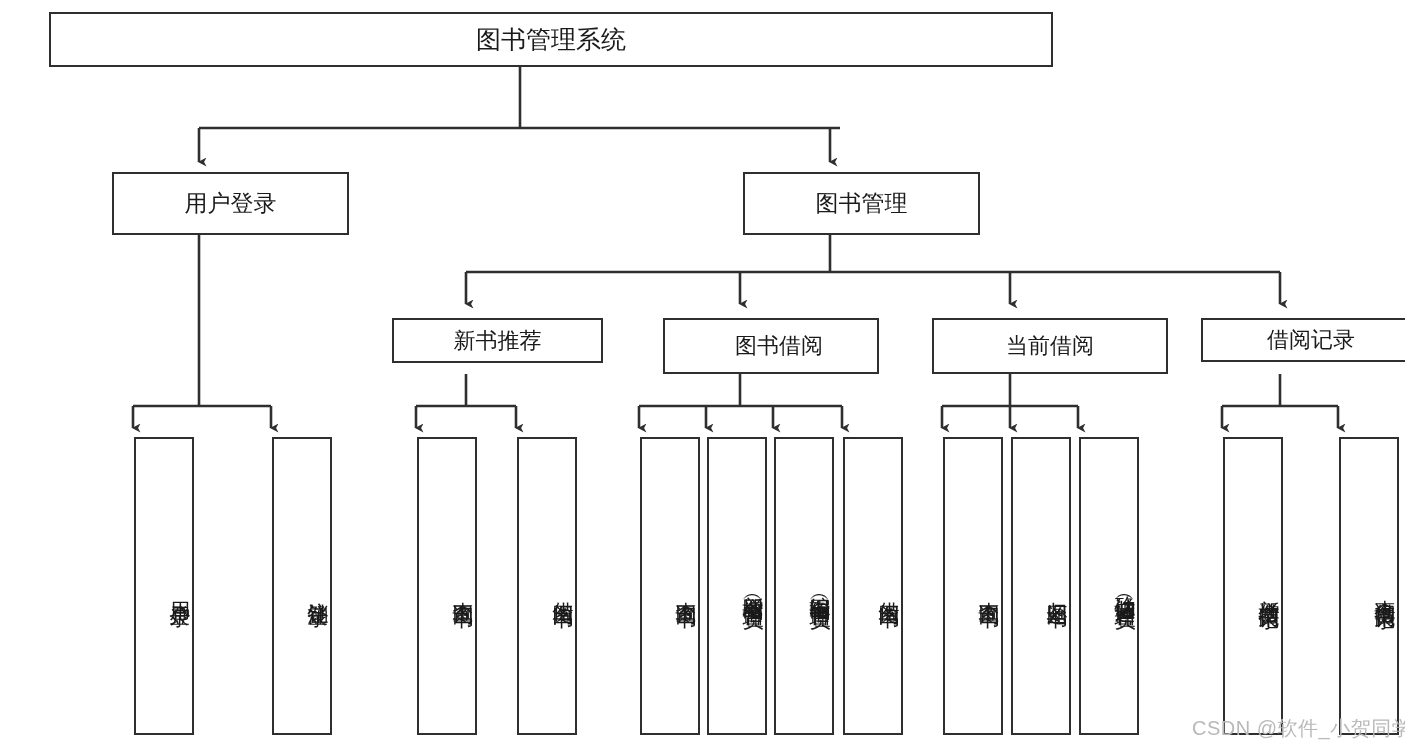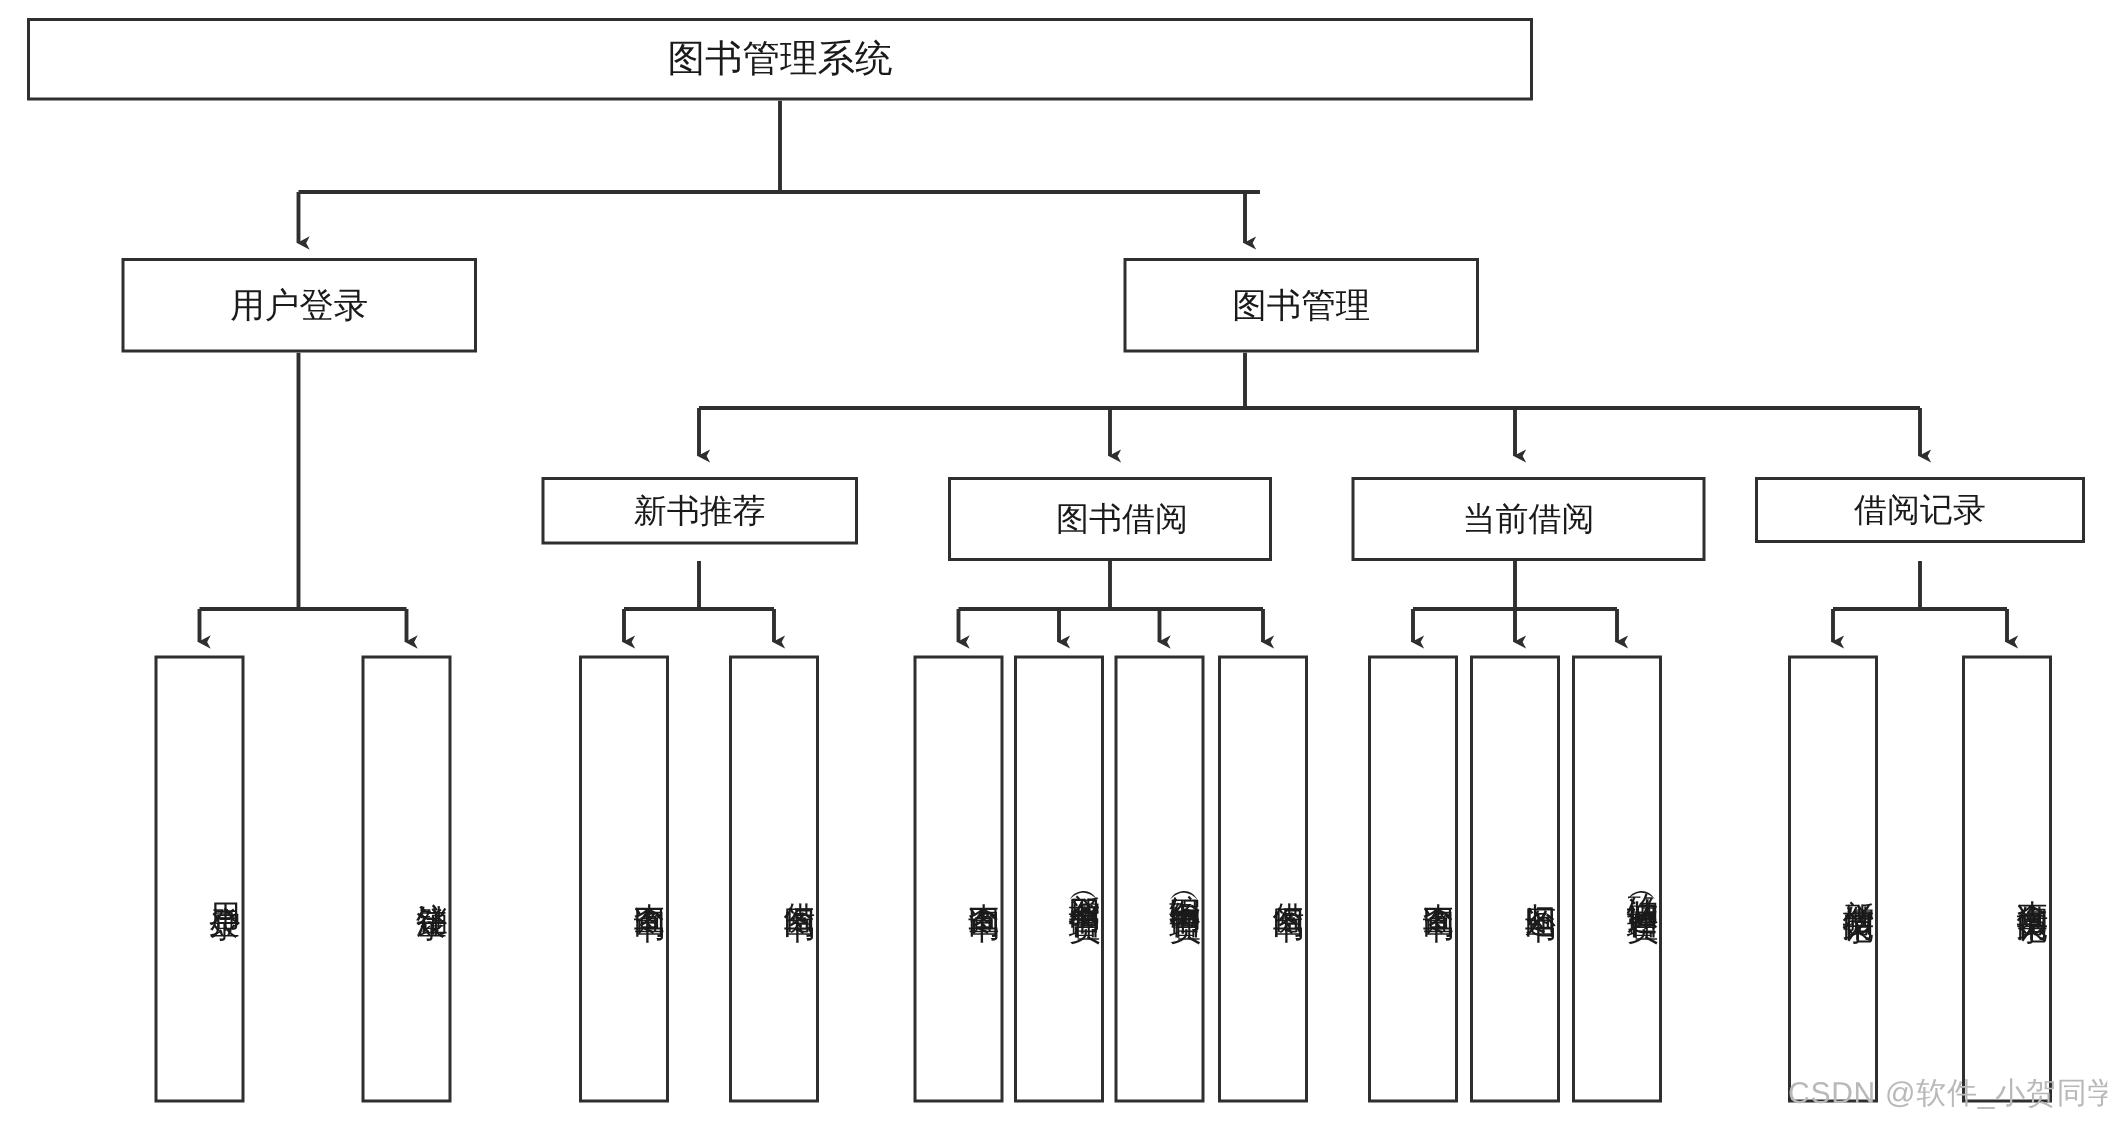--- a/index.html
+++ b/index.html
@@ -29,20 +29,21 @@
     position: absolute;
     box-sizing: border-box;
     border: 2.5px solid #2f2f2f;
     background: #ffffff;
     display: flex;
     align-items: center;
     justify-content: center;
     color: #1a1a1a;
     line-height: 1.18;
     text-align: center;
+    margin-left: 31px;
   }
   .node.level0 { font-size: 25px; }
   .node.level1 { font-size: 23px; }
   .node.level2 { font-size: 22px; }
   .node.leaf {
     font-size: 21px;
     writing-mode: vertical-rl;
     text-orientation: upright;
     align-items: flex-start;
     justify-content: center;
@@ -116,21 +117,21 @@
     </g>
   </svg>
 
   <div class="node level0" style="left:18px; top:12px; width:1004px; height:55px;">
     <span>图书管理系统</span>
   </div>
 
   <div class="node level1" style="left:81px; top:172px; width:237px; height:63px;">
     <span>用户登录</span>
   </div>
-  <div class="node level1" style="left:749px; top:172px; width:237px; height:63px;">
+  <div class="node level1" style="left:712px; top:172px; width:237px; height:63px;">
     <span>图书管理</span>
   </div>
 
   <div class="node level2" style="left:361px; top:318px; width:211px; height:45px;">
     <span>新书推荐</span>
   </div>
   <div class="node level2" style="left:632px; top:318px; width:216px; height:56px;padding-left:16px;">
     <span>图书借阅</span>
   </div>
   <div class="node level2" style="left:901px; top:318px; width:236px; height:56px;">

